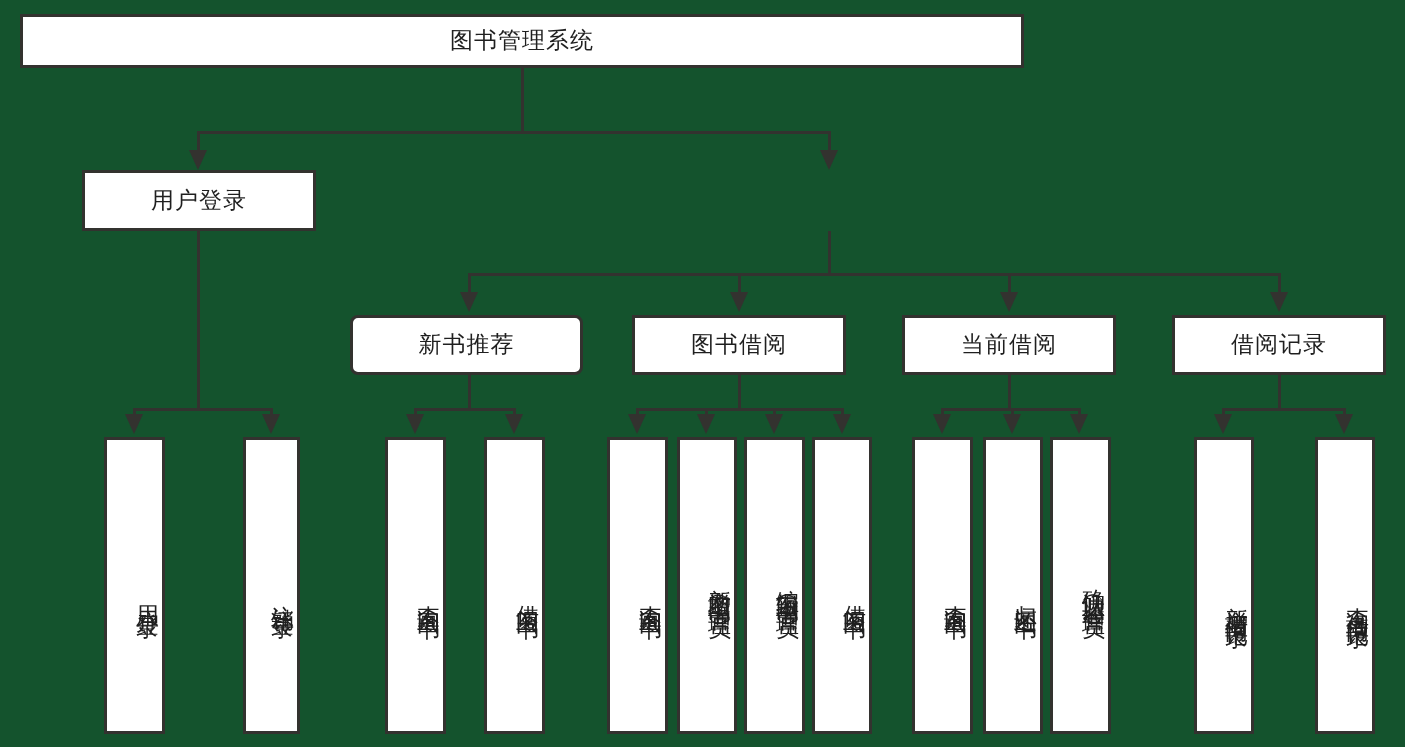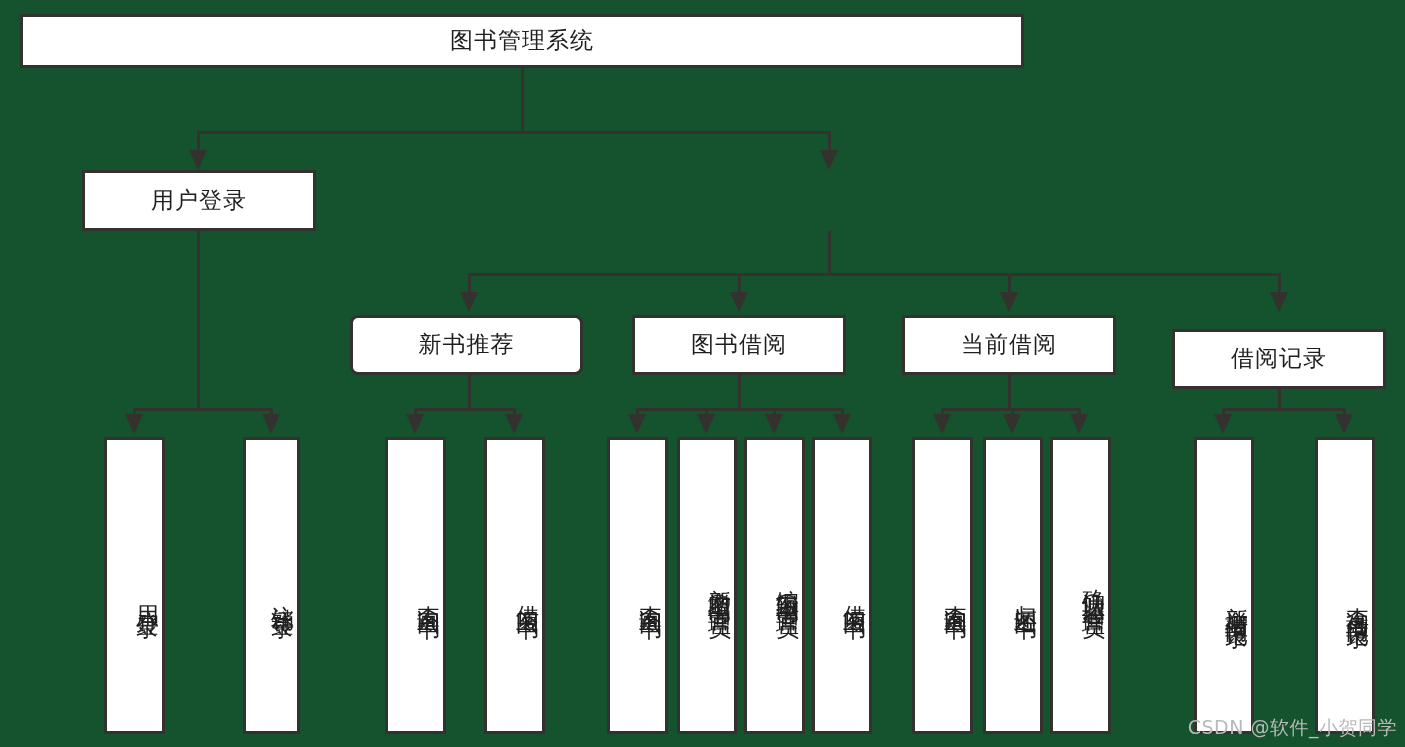--- a/index.html
+++ b/index.html
@@ -147,21 +147,21 @@
 
   <div class="node horiz" style="left:350px; top:315px; width:233px; height:60px;border-radius:8px;">
     <span>新书推荐</span>
   </div>
   <div class="node horiz" style="left:632px; top:315px; width:214px; height:60px;">
     <span>图书借阅</span>
   </div>
   <div class="node horiz" style="left:902px; top:315px; width:214px; height:60px;">
     <span>当前借阅</span>
   </div>
-  <div class="node horiz" style="left:1172px; top:315px; width:214px; height:60px;margin-top:14px;">
+  <div class="node horiz" style="left:1172px; top:315px; width:214px; height:60px;">
     <span>借阅记录</span>
   </div>
 
   <div class="node vert" style="left:104px; top:437px; width:61px; height:297px;">
     <span class="vtext">用户登录</span>
   </div>
   <div class="node vert" style="left:243px; top:437px; width:57px; height:297px;">
     <span class="vtext">注销登录</span>
   </div>
   <div class="node vert" style="left:385px; top:437px; width:61px; height:297px;">
@@ -191,15 +191,14 @@
   <div class="node vert" style="left:1050px; top:437px; width:61px; height:297px; padding-top:6px;">
     <span class="vtext">确认归还（管理员）</span>
   </div>
   <div class="node vert" style="left:1194px; top:437px; width:60px; height:297px; padding-top:30px;">
     <span class="vtext">新增借阅记录</span>
   </div>
   <div class="node vert" style="left:1315px; top:437px; width:60px; height:297px; padding-top:30px;">
     <span class="vtext">查询借阅记录</span>
   </div>
 
-  <div id="watermark">CSDN @软件_小贺同学</div>
 
 </div>
 
 </body></html>

